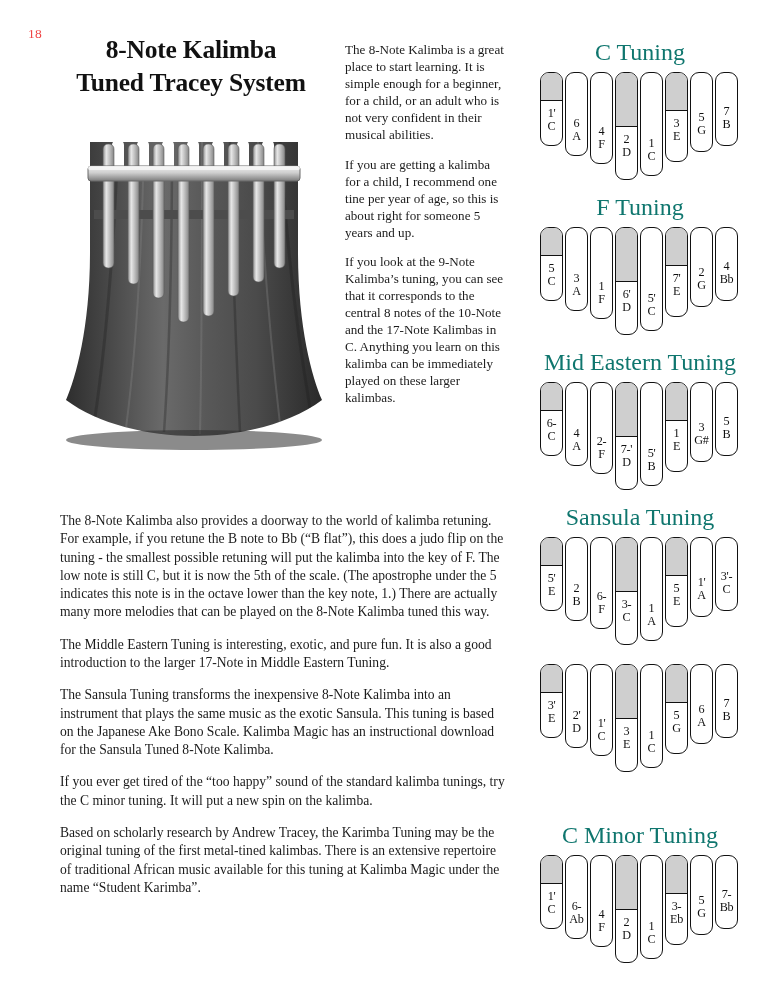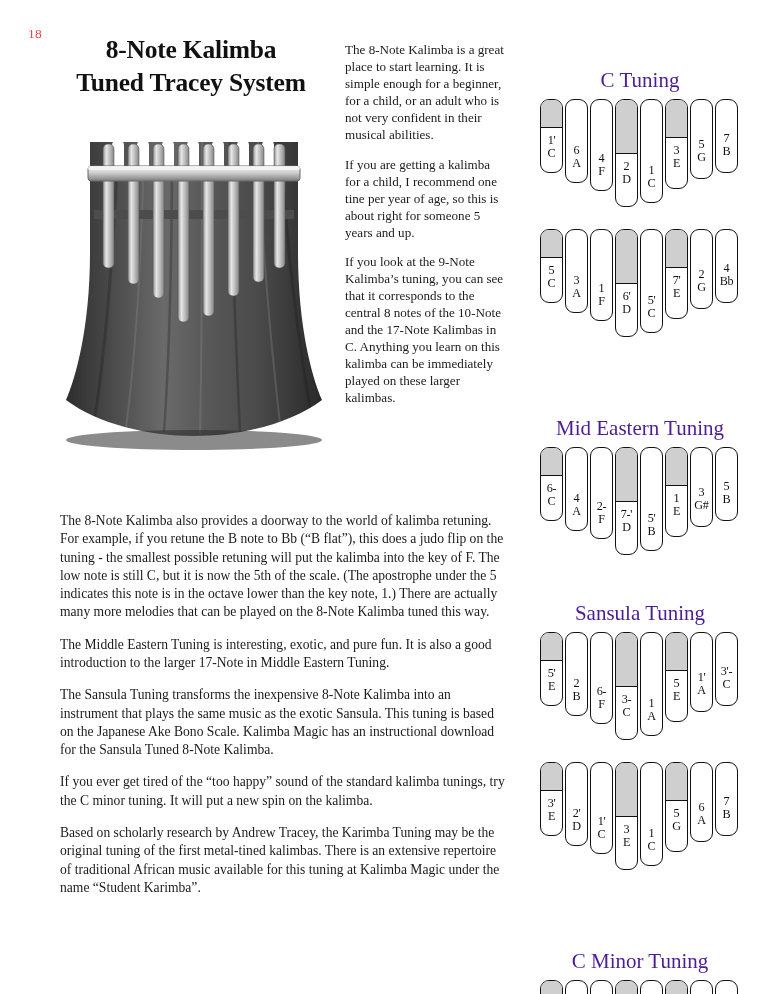--- a/index.html
+++ b/index.html
@@ -85,26 +85,25 @@
     top: 36px;
     width: 256px;
   }
   .diagram {
     position: relative;
     width: 256px;
     height: 155px;
   }
   .diagram-title {
     text-align: center;
-    font-size: 21px;
+    font-size: 24px;
     line-height: 1;
     padding-top: 4px;
-    color: #4c1d95;
+    color: #0f766e;
     white-space: nowrap;
-    margin-top: 30px;
   }
   .tines {
     position: relative;
     width: 200px;
     height: 112px;
     margin: 8px auto 0 auto;
   }
   .tine {
     position: absolute;
     top: 0;
@@ -285,20 +284,21 @@
         </div>
         <div class="tine" style="left: 175px; height: 74px;">
           <div class="labels" style="top: 32px;">
             <span class="lab-num">7</span>
             <span class="lab-note">B</span>
           </div>
         </div>
       </div>
     </div>
     <div class="diagram">
+      <div class="diagram-title">F Tuning</div>
       <div class="tines">
         <div class="tine" style="left: 0px; height: 74px;">
           <div class="cap" style="height: 28px; background: rgb(207, 207, 207);"></div>
           <div class="labels" style="top: 34px;">
             <span class="lab-num">5</span>
             <span class="lab-note">C</span>
           </div>
         </div>
         <div class="tine" style="left: 25px; height: 84px;">
           <div class="labels" style="top: 44px;">

